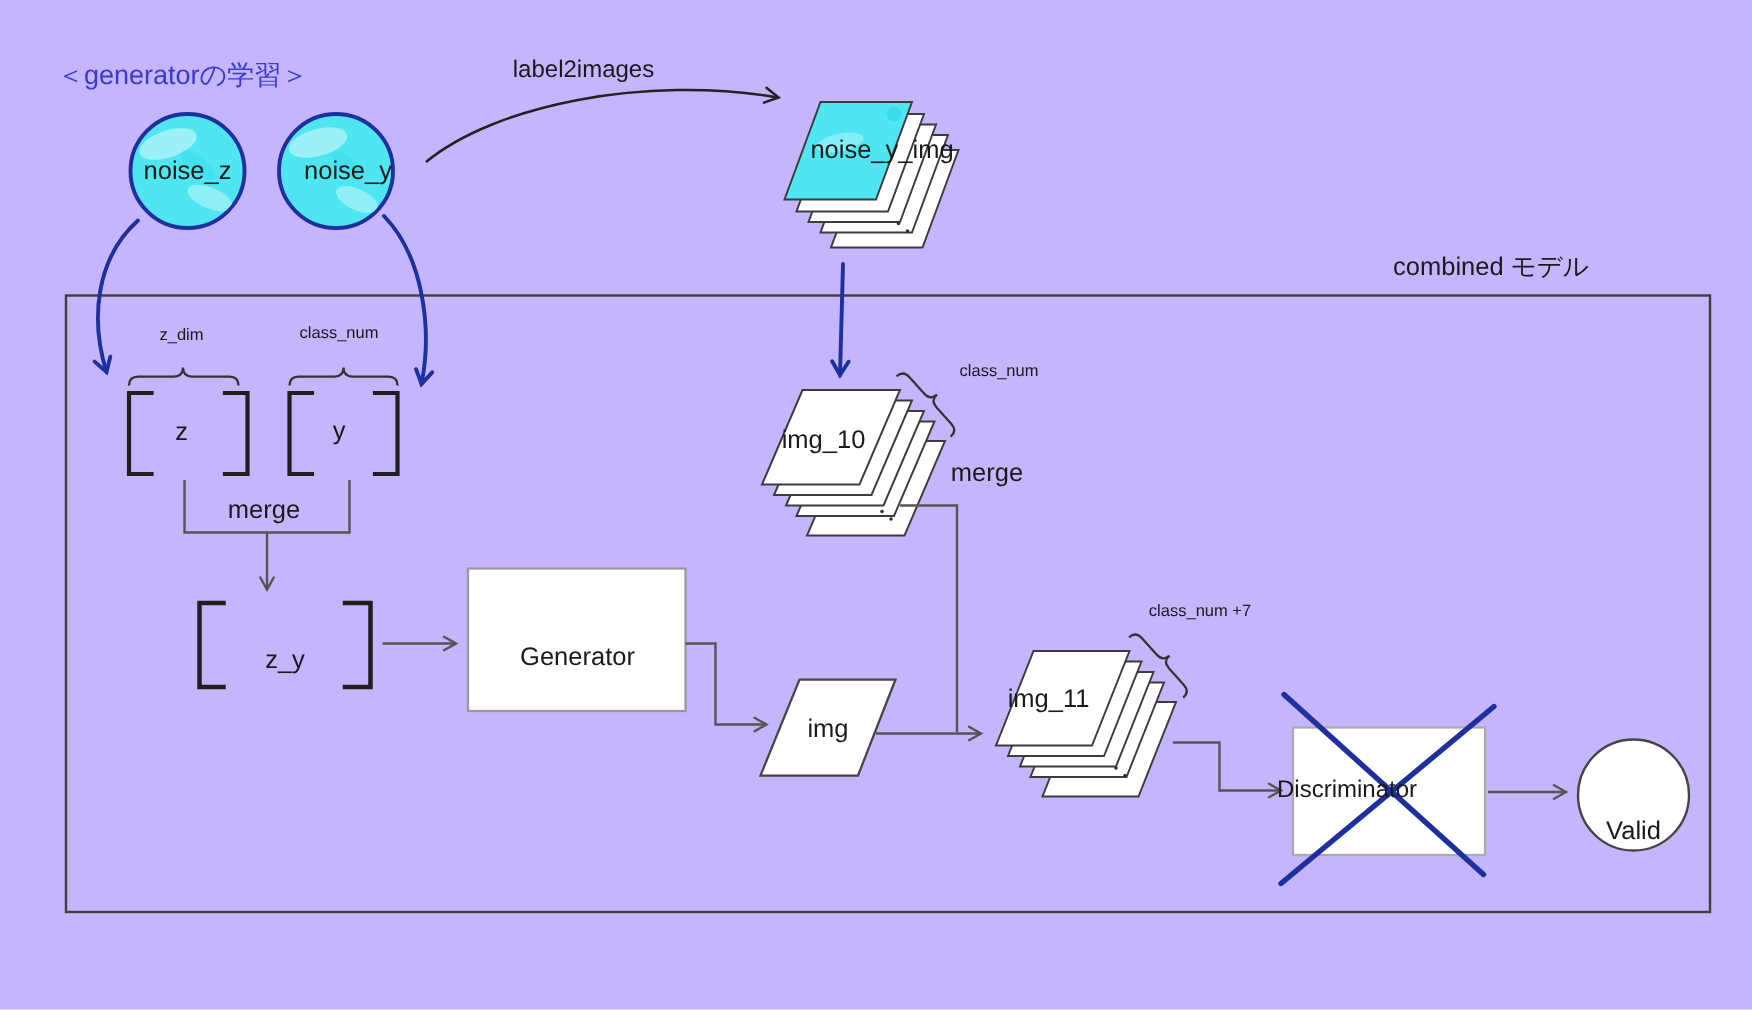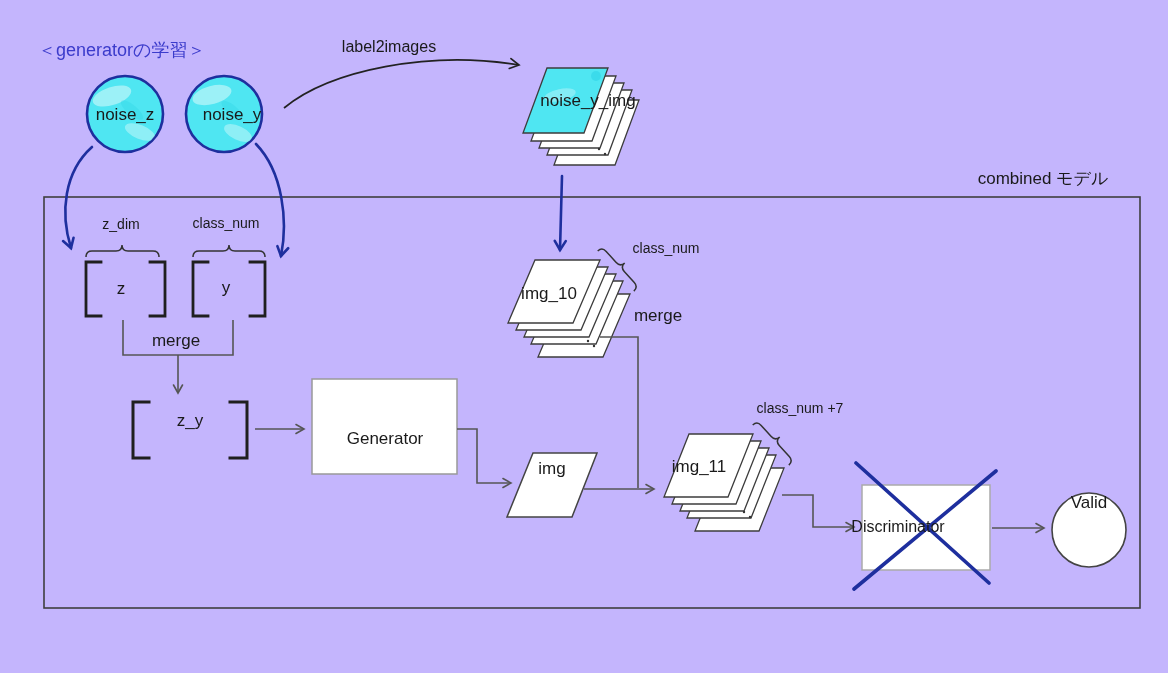--- a/index.html
+++ b/index.html
@@ -4,21 +4,21 @@
 <style>
   html,body{margin:0;padding:0;background:#fff;}
   #canvas{
     position:relative;width:1168px;height:673px;background:#c4b5fd;overflow:hidden;
     font-family:Liberation Sans, sans-serif;color:#1a1a1a;
   }
   svg{position:absolute;left:0;top:0;}
   .lbl{position:absolute;transform:translate(-50%,-50%);white-space:nowrap;line-height:1;}
   .f17{font-size:17px;}
   .f16{font-size:16px;}
-  .f13{font-size:14px;}
+  .f13{font-size:11px;}
   .title{position:absolute;left:38px;top:38px;white-space:nowrap;font-size:18px;color:#3B3BCB;font-weight:500;}
   .shape-stroke{stroke:#3c3c3c;stroke-width:1.3;fill:#ffffff;}
   .bracket{stroke:#1f1f1f;stroke-width:2.8;fill:none;stroke-linecap:square;}
   .brace{stroke:#333;stroke-width:1.5;fill:none;}
   .conn{stroke:#555;stroke-width:1.6;fill:none;}
   .navy{stroke:#1E2F9E;stroke-width:2.6;fill:none;stroke-linecap:round;}
 </style>
 </head>
 <body>
 
@@ -150,36 +150,36 @@
       <line x1="854" y1="589" x2="996" y2="471"></line>
     </g>
   </svg>
 
   <div class="title">＜generatorの学習＞</div>
 
   <div class="lbl f17" style="left:125px;top:114px;text-align:right;">noise_z</div>
   <div class="lbl f17" style="left:232px;top:114px;">noise_y</div>
   <div class="lbl f16" style="left:389px;top:47px;">label2images</div>
   <div class="lbl f17" style="left:588px;top:100px;">noise_y_img</div>
-  <div class="lbl f17" style="left:1043px;top:178px;">combined モデル</div>
+  <div class="lbl f17" style="left:994px;top:178px;">combined モデル</div>
 
   <div class="lbl f13" style="left:121px;top:224px;">z_dim</div>
   <div class="lbl f13" style="left:226px;top:223px;">class_num</div>
 
   <div class="lbl f17" style="left:121px;top:288px;">z</div>
   <div class="lbl f17" style="left:226px;top:287px;">y</div>
   <div class="lbl f17" style="left:176px;top:340px;">merge</div>
-  <div class="lbl f17" style="left:190px;top:420px;">z_y</div>
+  <div class="lbl f17" style="left:190px;top:440px;">z_y</div>
 
   <div class="lbl f17" style="left:385px;top:438px;">Generator</div>
-  <div class="lbl f17" style="left:552px;top:468px;">img</div>
+  <div class="lbl f17" style="left:552px;top:486px;">img</div>
 
   <div class="lbl f17" style="left:549px;top:293px;">img_10</div>
   <div class="lbl f13" style="left:666px;top:248px;">class_num</div>
   <div class="lbl f17" style="left:658px;top:315px;">merge</div>
 
   <div class="lbl f17" style="left:699px;top:466px;">img_11</div>
   <div class="lbl f13" style="left:800px;top:408px;">class_num +7</div>
 
   <div class="lbl f16" style="left:898px;top:527px;">Discriminator</div>
-  <div class="lbl f17" style="left:1089px;top:502px;">Valid</div>
+  <div class="lbl f17" style="left:1089px;top:554px;">Valid</div>
 
 </div>
 
 </body></html>

